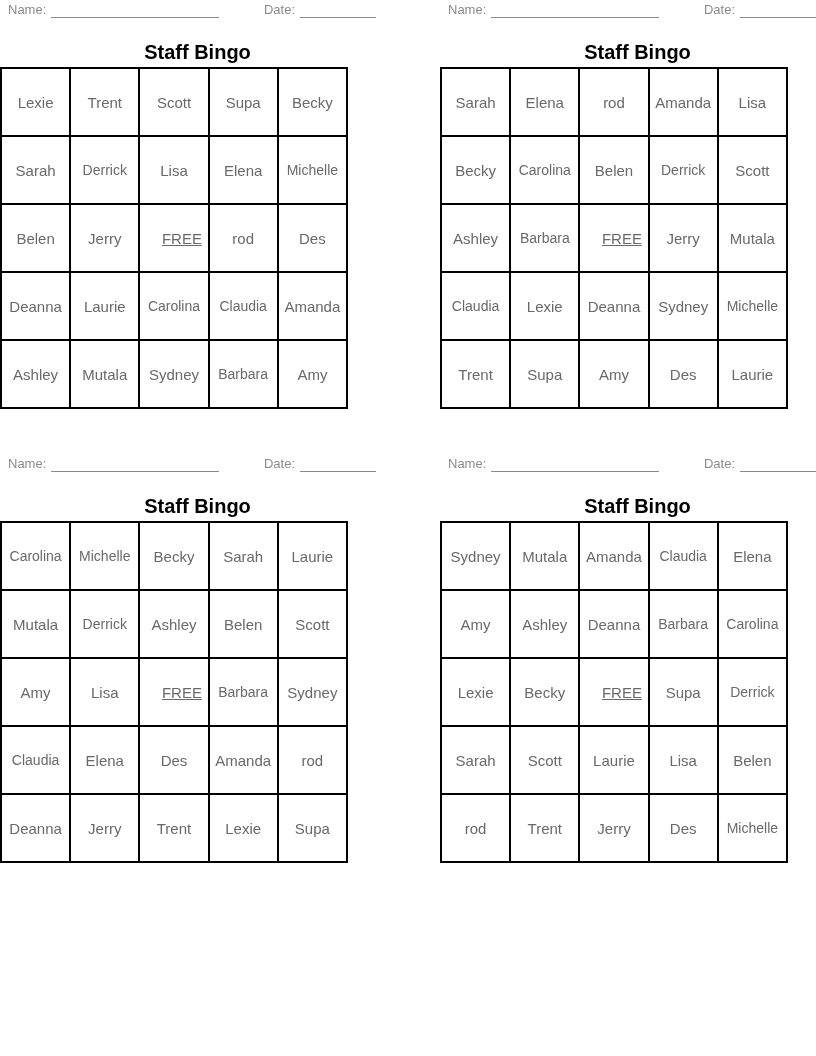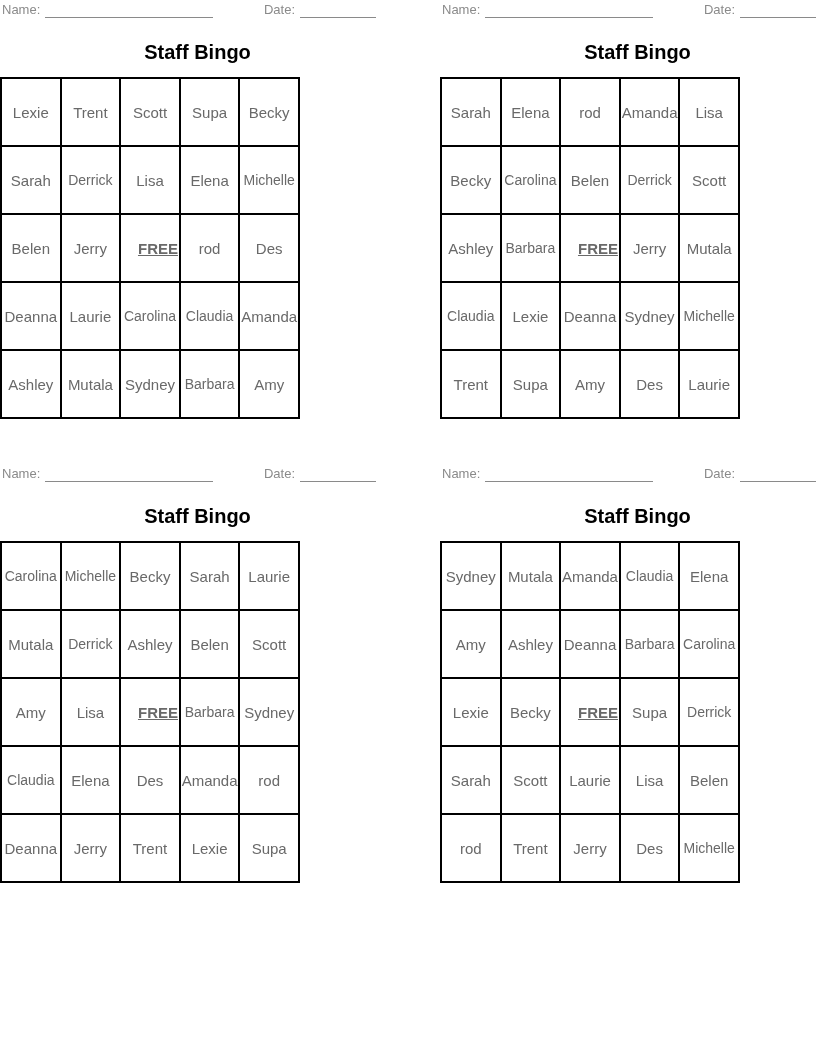--- a/index.html
+++ b/index.html
@@ -22,21 +22,21 @@
     row-gap: 47px;
     align-content: start;
   }
   .card { width: 376px; }
   .card-header {
     display: flex;
     justify-content: space-between;
     align-items: center;
     font-size: 13px;
     color: var(--header-text, #808080);
-    padding-left: 2px;
+    padding-left: 8px;
     height: 16px;
     line-height: 16px;
   }
   .field { display: flex; align-items: flex-end; }
   .fill-line {
     display: inline-block;
     border-bottom: 1px solid var(--header-text, #8a8a8a);
     height: 14px;
     margin-left: 5px;
   }
@@ -48,37 +48,37 @@
     font-weight: 700;
     color: var(--title-text, #000000);
     margin-top: 22px;
     height: 24px;
     line-height: 24px;
     margin-left: 19px;
   }
   table.bingo-grid {
     border-collapse: collapse;
     table-layout: fixed;
-    width: 300px;
-    margin-top: 13px;
+    width: 348px;
+    margin-top: 3px;
   }
   table.bingo-grid td {
     border: 2px solid var(--grid-border, #000000);
     width: 20%;
     height: 66px;
     text-align: center;
     vertical-align: middle;
     color: var(--cell-text, #696969);
     font-size: 15px;
     padding: 0;
     overflow: hidden;
   }
   table.bingo-grid td.small { font-size: 14px; }
   table.bingo-grid td.free {
-    font-weight: 700;
+    font-weight: 400;
     text-decoration: underline;
     padding-left: 16px;
   }
 </style>
 </head>
 <body style="background: rgb(255, 255, 255);">
 
 <div class="page">
 
   <div class="card">

